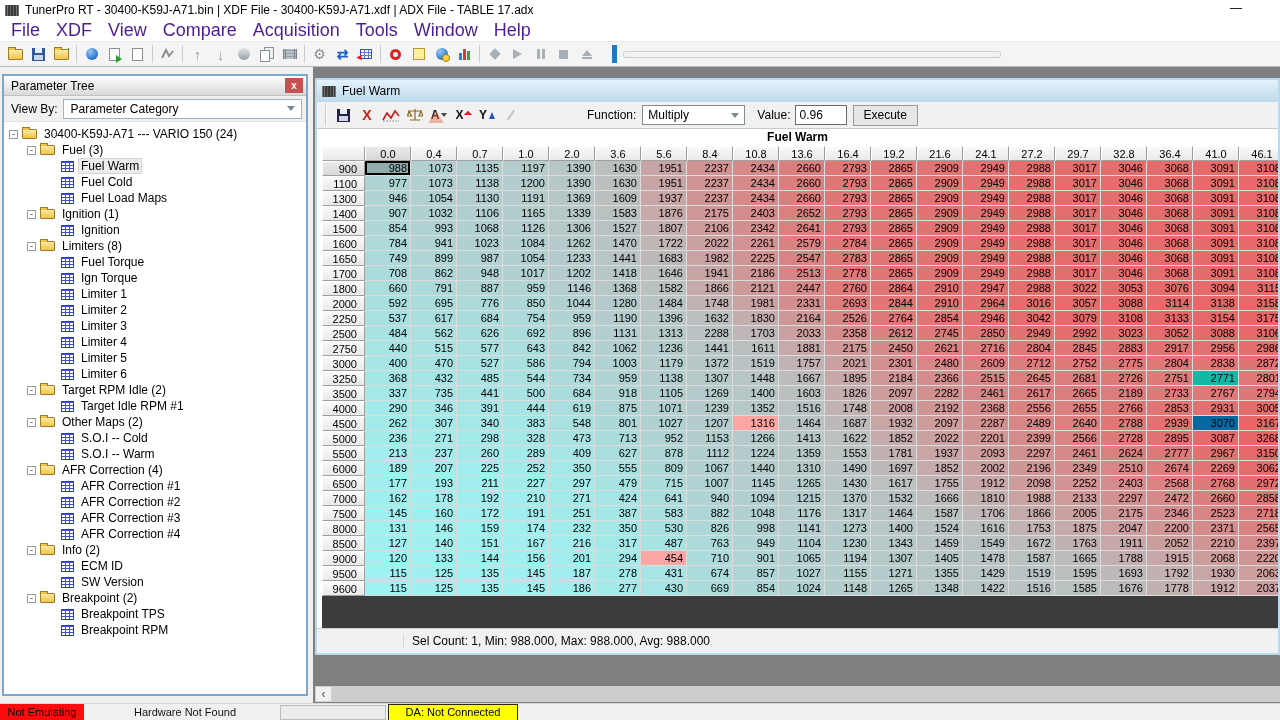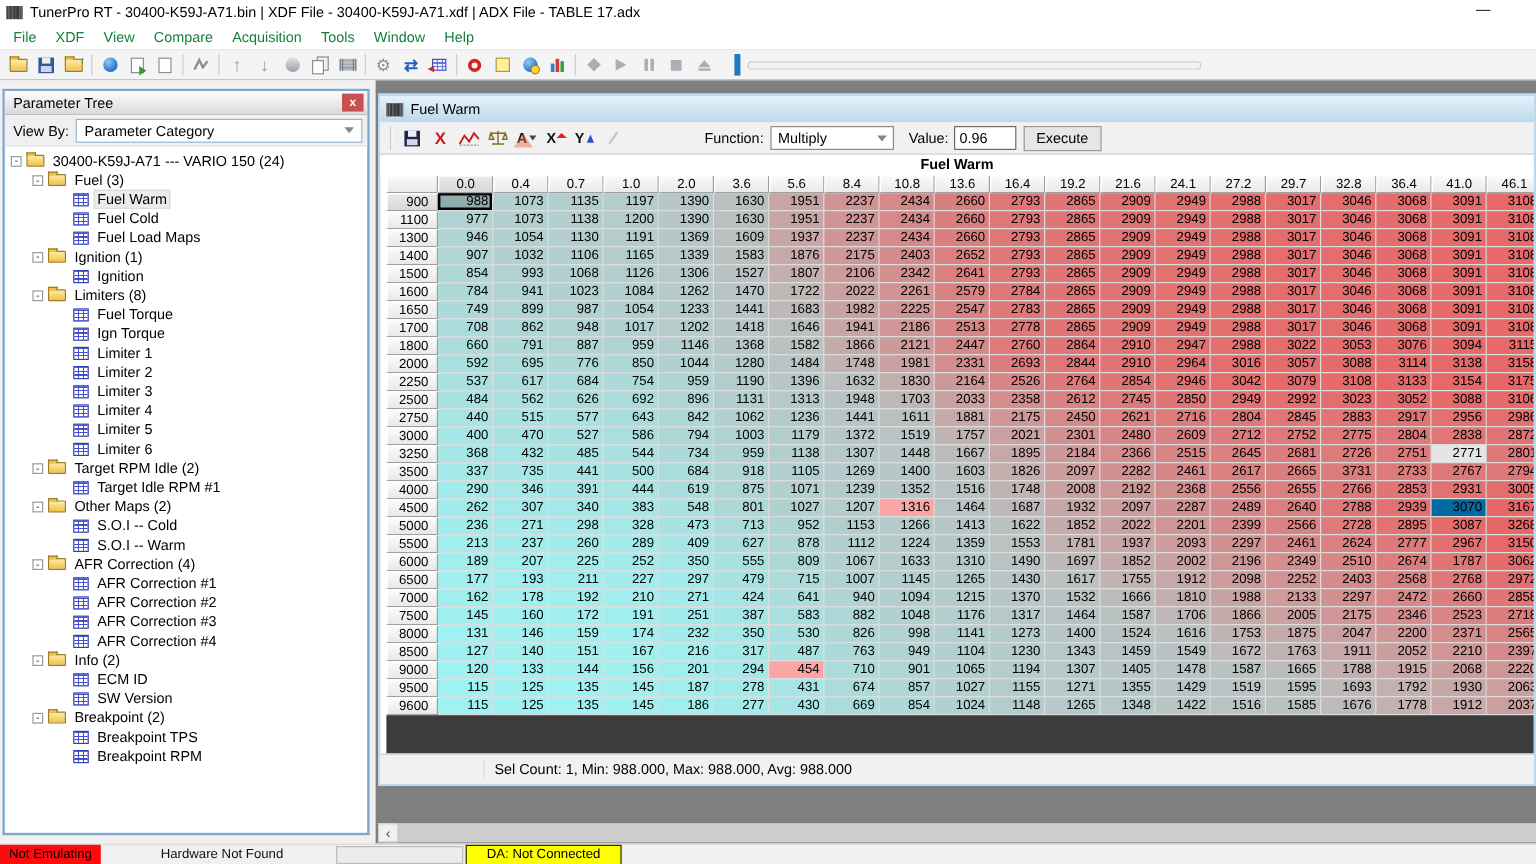--- a/index.html
+++ b/index.html
@@ -7,21 +7,21 @@
   #stage{position:relative;width:1280px;height:720px;background:#fff;overflow:hidden;}
 
   
   #titlebar{position:absolute;left:0;top:0;width:1280px;height:20px;background:#fff;display:flex;align-items:center;padding-left:5px;}
   #titlebar .title{font-size:12px;color:#000;margin-left:6px;white-space:nowrap;}
   .min-btn{position:absolute;right:35px;top:1px;width:18px;height:16px;text-align:center;font-size:12px;color:#000;}
   .ic-chipdark{width:14px;height:11px;background:repeating-linear-gradient(90deg,#3a3a3a 0 2px,#606060 2px 3px);border-left:3px double #777;border-right:3px double #777;}
 
   
   #menubar{position:absolute;left:0;top:20px;width:1280px;height:21px;background:#fff;display:flex;align-items:center;padding-left:3px;}
-  .menu-item{font-size:12px;color:#15803d;padding:2px 8px;text-align:right;}
+  .menu-item{font-size:18px;color:#4c1d95;padding:2px 8px;text-align:right;}
 
   
   #toolbar{position:absolute;left:0;top:41px;width:1280px;height:26px;background:#f4f4f4;border-top:1px solid #e8e8e8;border-bottom:1px solid #b9b9b9;display:flex;align-items:center;padding-left:4px;}
   .ti{width:23px;height:22px;display:inline-flex;align-items:center;justify-content:center;flex:none;}
   .sep{width:1px;height:18px;background:#cdcdcd;margin:0 3px;flex:none;}
   .ic-folder{width:15px;height:11px;background:linear-gradient(#ffeaa2,#f2c44d);border:1px solid #9b7d25;border-radius:1px;position:relative;}
   .ic-folder::before{content:"";position:absolute;top:-3px;left:-1px;width:6px;height:2px;background:#f2c44d;border:1px solid #9b7d25;border-bottom:none;}
   .ic-floppy{width:13px;height:13px;background:#35589c;position:relative;}
   .ic-floppy::before{content:"";position:absolute;left:3px;top:0;width:7px;height:5px;background:#e8eef8;}
   .ic-floppy::after{content:"";position:absolute;left:2px;bottom:1px;width:9px;height:5px;background:#c9d6ec;}
@@ -742,21 +742,21 @@
           </div>
           <div class="trow">
             <div class="cell rh">2500</div>
             <div class="cell dc" style="background:rgb(167,227,227)">484</div>
             <div class="cell dc" style="background:rgb(169,224,224)">562</div>
             <div class="cell dc" style="background:rgb(170,222,222)">626</div>
             <div class="cell dc" style="background:rgb(171,220,220)">692</div>
             <div class="cell dc" style="background:rgb(175,213,213)">896</div>
             <div class="cell dc" style="background:rgb(179,206,206)">1131</div>
             <div class="cell dc" style="background:rgb(182,201,201)">1313</div>
-            <div class="cell dc" style="background:rgb(185,194,194)">1948</div>
+            <div class="cell dc" style="background:rgb(185,194,194)">2288</div>
             <div class="cell dc" style="background:rgb(191,183,183)">1703</div>
             <div class="cell dc" style="background:rgb(203,160,160)">2033</div>
             <div class="cell dc" style="background:rgb(212,141,141)">2358</div>
             <div class="cell dc" style="background:rgb(218,129,129)">2612</div>
             <div class="cell dc" style="background:rgb(221,122,122)">2745</div>
             <div class="cell dc" style="background:rgb(224,117,117)">2850</div>
             <div class="cell dc" style="background:rgb(226,113,113)">2949</div>
             <div class="cell dc" style="background:rgb(227,111,111)">2992</div>
             <div class="cell dc" style="background:rgb(228,110,110)">3023</div>
             <div class="cell dc" style="background:rgb(228,108,108)">3052</div>
@@ -822,42 +822,42 @@
             <div class="cell dc" style="background:rgb(184,197,197)">1448</div>
             <div class="cell dc" style="background:rgb(189,187,187)">1667</div>
             <div class="cell dc" style="background:rgb(198,168,168)">1895</div>
             <div class="cell dc" style="background:rgb(207,151,151)">2184</div>
             <div class="cell dc" style="background:rgb(212,141,141)">2366</div>
             <div class="cell dc" style="background:rgb(216,133,133)">2515</div>
             <div class="cell dc" style="background:rgb(219,127,127)">2645</div>
             <div class="cell dc" style="background:rgb(220,125,125)">2681</div>
             <div class="cell dc" style="background:rgb(221,123,123)">2726</div>
             <div class="cell dc" style="background:rgb(221,122,122)">2751</div>
-            <div class="cell dc" style="background:#e5e5e5">2771</div>
+            <div class="cell dc" style="background:#14b8a6">2771</div>
             <div class="cell dc" style="background:rgb(223,120,120)">2801</div>
           </div>
           <div class="trow">
             <div class="cell rh">3500</div>
             <div class="cell dc" style="background:rgb(164,232,232)">337</div>
             <div class="cell dc" style="background:rgb(166,230,230)">735</div>
             <div class="cell dc" style="background:rgb(167,228,228)">441</div>
             <div class="cell dc" style="background:rgb(168,226,226)">500</div>
             <div class="cell dc" style="background:rgb(171,220,220)">684</div>
             <div class="cell dc" style="background:rgb(175,213,213)">918</div>
             <div class="cell dc" style="background:rgb(178,207,207)">1105</div>
             <div class="cell dc" style="background:rgb(181,202,202)">1269</div>
             <div class="cell dc" style="background:rgb(183,198,198)">1400</div>
             <div class="cell dc" style="background:rgb(186,192,192)">1603</div>
             <div class="cell dc" style="background:rgb(196,173,173)">1826</div>
             <div class="cell dc" style="background:rgb(205,156,156)">2097</div>
             <div class="cell dc" style="background:rgb(210,145,145)">2282</div>
             <div class="cell dc" style="background:rgb(214,136,136)">2461</div>
             <div class="cell dc" style="background:rgb(218,128,128)">2617</div>
             <div class="cell dc" style="background:rgb(219,126,126)">2665</div>
-            <div class="cell dc" style="background:rgb(220,124,124)">3731</div>
+            <div class="cell dc" style="background:rgb(220,124,124)">2189</div>
             <div class="cell dc" style="background:rgb(221,123,123)">2733</div>
             <div class="cell dc" style="background:rgb(222,121,121)">2767</div>
             <div class="cell dc" style="background:rgb(222,120,120)">2794</div>
           </div>
           <div class="trow">
             <div class="cell rh">4000</div>
             <div class="cell dc" style="background:rgb(163,234,234)">290</div>
             <div class="cell dc" style="background:rgb(165,232,232)">346</div>
             <div class="cell dc" style="background:rgb(166,230,230)">391</div>
             <div class="cell dc" style="background:rgb(167,228,228)">444</div>
@@ -950,31 +950,31 @@
           <div class="trow">
             <div class="cell rh">6000</div>
             <div class="cell dc" style="background:rgb(161,238,238)">189</div>
             <div class="cell dc" style="background:rgb(162,237,237)">207</div>
             <div class="cell dc" style="background:rgb(162,237,237)">225</div>
             <div class="cell dc" style="background:rgb(163,235,235)">252</div>
             <div class="cell dc" style="background:rgb(165,232,232)">350</div>
             <div class="cell dc" style="background:rgb(169,224,224)">555</div>
             <div class="cell dc" style="background:rgb(173,216,216)">809</div>
             <div class="cell dc" style="background:rgb(178,208,208)">1067</div>
-            <div class="cell dc" style="background:rgb(180,204,204)">1633</div>
+            <div class="cell dc" style="background:rgb(180,204,204)">1440</div>
             <div class="cell dc" style="background:rgb(182,201,201)">1310</div>
             <div class="cell dc" style="background:rgb(185,195,195)">1490</div>
             <div class="cell dc" style="background:rgb(190,184,184)">1697</div>
             <div class="cell dc" style="background:rgb(197,171,171)">1852</div>
             <div class="cell dc" style="background:rgb(202,161,161)">2002</div>
             <div class="cell dc" style="background:rgb(207,150,150)">2196</div>
             <div class="cell dc" style="background:rgb(212,142,142)">2349</div>
             <div class="cell dc" style="background:rgb(216,134,134)">2510</div>
             <div class="cell dc" style="background:rgb(220,126,126)">2674</div>
-            <div class="cell dc" style="background:rgb(224,117,117)">1787</div>
+            <div class="cell dc" style="background:rgb(224,117,117)">2269</div>
             <div class="cell dc" style="background:rgb(229,108,108)">3062</div>
           </div>
           <div class="trow">
             <div class="cell rh">6500</div>
             <div class="cell dc" style="background:rgb(161,239,239)">177</div>
             <div class="cell dc" style="background:rgb(161,238,238)">193</div>
             <div class="cell dc" style="background:rgb(162,237,237)">211</div>
             <div class="cell dc" style="background:rgb(162,236,236)">227</div>
             <div class="cell dc" style="background:rgb(164,234,234)">297</div>
             <div class="cell dc" style="background:rgb(167,227,227)">479</div>

